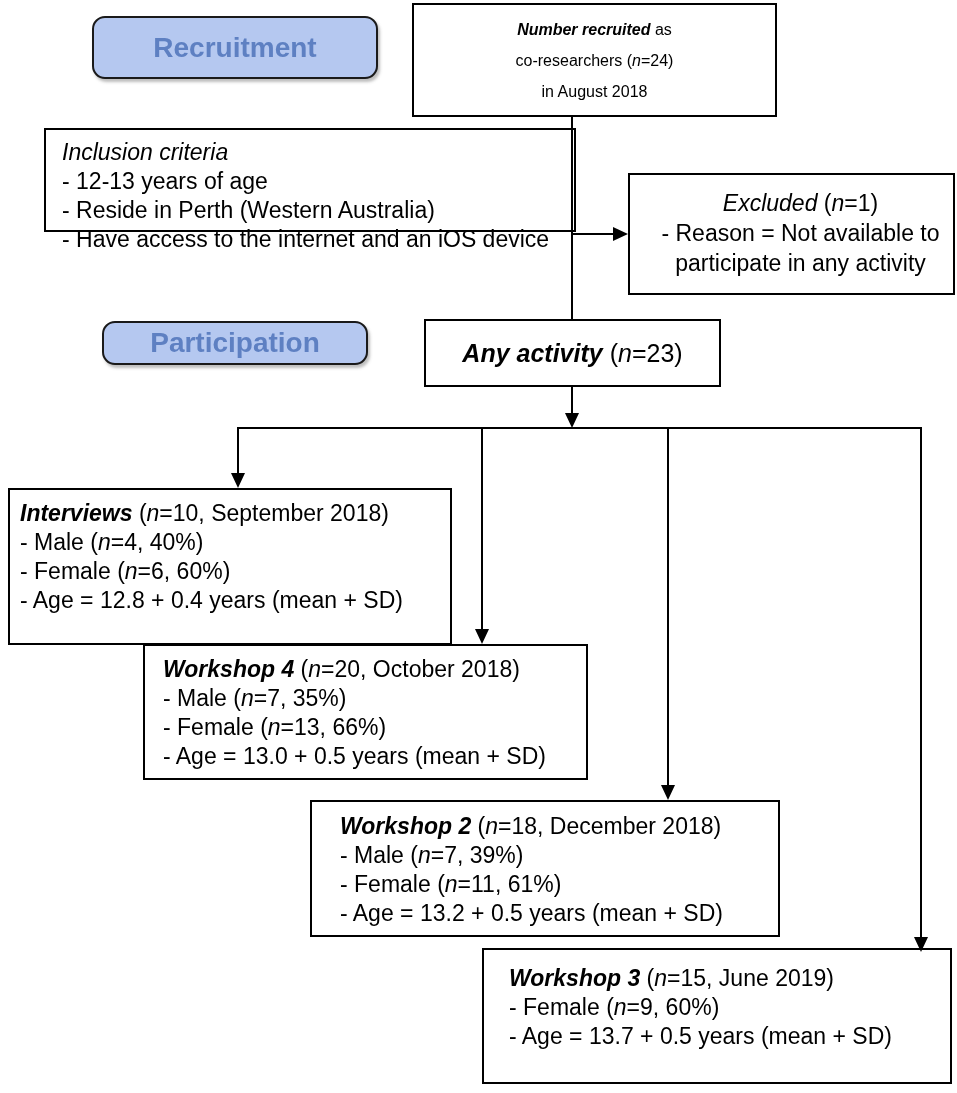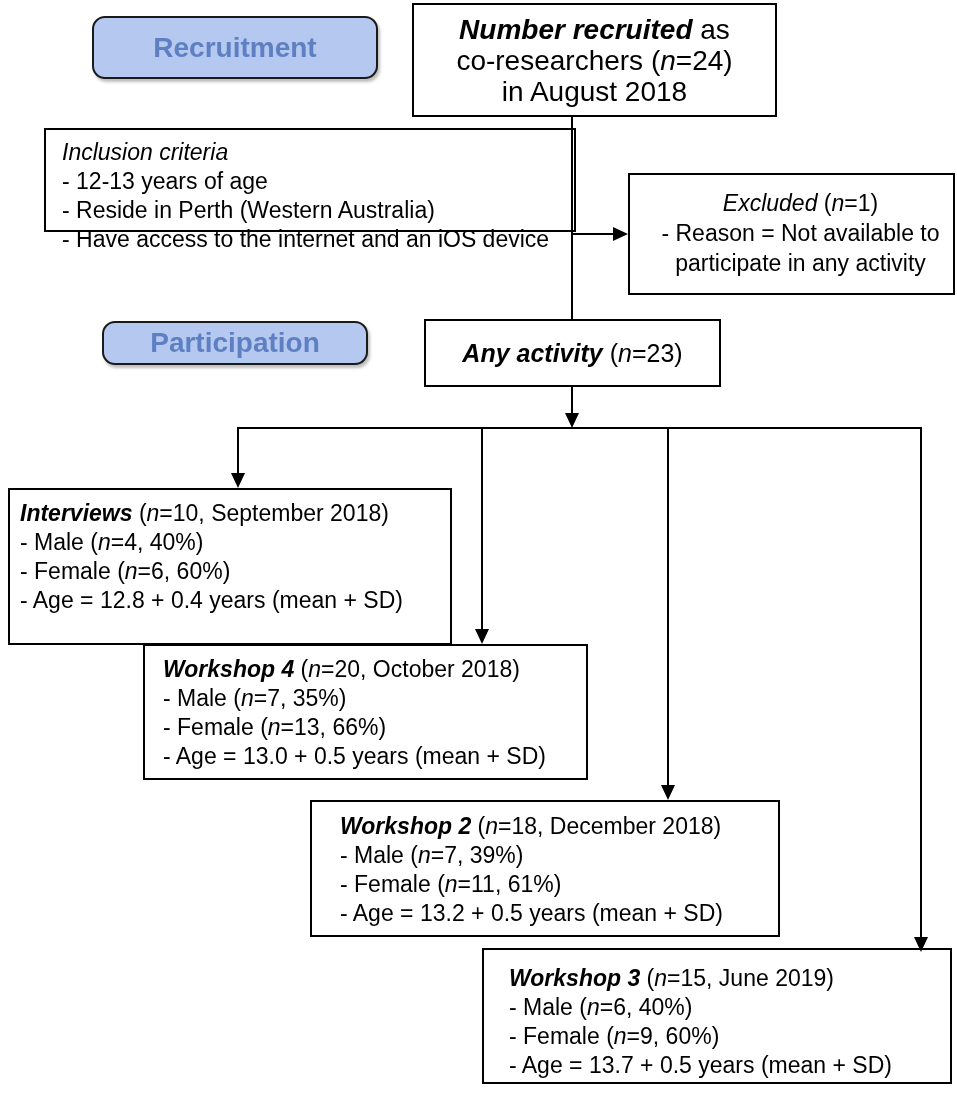--- a/index.html
+++ b/index.html
@@ -66,21 +66,21 @@
 <div id="canvas">
 
   <div class="pill" style="left:92px; top:16px; width:286px; height:63px;">
     <span>Recruitment</span>
   </div>
 
   <div class="pill" style="left:102px; top:321px; width:266px; height:44px;">
     <span>Participation</span>
   </div>
 
-  <div class="box center-box" style="left:412px; top:3px; width:365px; height:114px; font-size:28px; line-height:31px;">
+  <div class="box center-box" style="left:412px; top:3px; width:365px; height:114px; font-size:16px; line-height:31px;">
     <div class="line"><span class="seg-bi">Number recruited</span><span> as</span></div>
     <div class="line"><span>co-researchers (</span><span class="seg-i">n</span><span>=24)</span></div>
     <div class="line"><span>in August 2018</span></div>
   </div>
 
   <div class="box" style="left:44px; top:128px; width:532px; height:104px; padding:8px 0 0 16px;">
     <div class="line"><span class="seg-i">Inclusion criteria</span></div>
     <div class="line"><span>- 12-13 years of age</span></div>
     <div class="line"><span>- Reside in Perth (Western Australia)</span></div>
     <div class="line"><span>- Have access to the internet and an iOS device</span></div>
@@ -112,21 +112,20 @@
 
   <div class="box" style="left:310px; top:800px; width:470px; height:137px; padding:10px 0 0 28px;">
     <div class="line"><span class="seg-bi">Workshop 2</span><span> (</span><span class="seg-i">n</span><span>=18, December 2018)</span></div>
     <div class="line"><span>- Male (</span><span class="seg-i">n</span><span>=7, 39%)</span></div>
     <div class="line"><span>- Female (</span><span class="seg-i">n</span><span>=11, 61%)</span></div>
     <div class="line"><span>- Age = 13.2 + 0.5 years (mean + SD)</span></div>
   </div>
 
   <div class="box" style="left:482px; top:948px; width:470px; height:136px; padding:14px 0 0 25px;">
     <div class="line"><span class="seg-bi">Workshop 3</span><span> (</span><span class="seg-i">n</span><span>=15, June 2019)</span></div>
-    <div class="line"><span>- Male (</span><span class="seg-i">n</span><span>=6, 40%)</span></div>
     <div class="line"><span>- Female (</span><span class="seg-i">n</span><span>=9, 60%)</span></div>
     <div class="line"><span>- Age = 13.7 + 0.5 years (mean + SD)</span></div>
   </div>
 
   <div class="vline" style="left:571px; top:117px; width:2px; height:202px;"></div>
 
   <div class="hline" style="left:572px; top:233px; width:44px; height:2px;"></div>
   <div class="arrow-right" style="left:613px; top:227px;"></div>
 
   <div class="vline" style="left:571px; top:387px; width:2px; height:28px;"></div>

